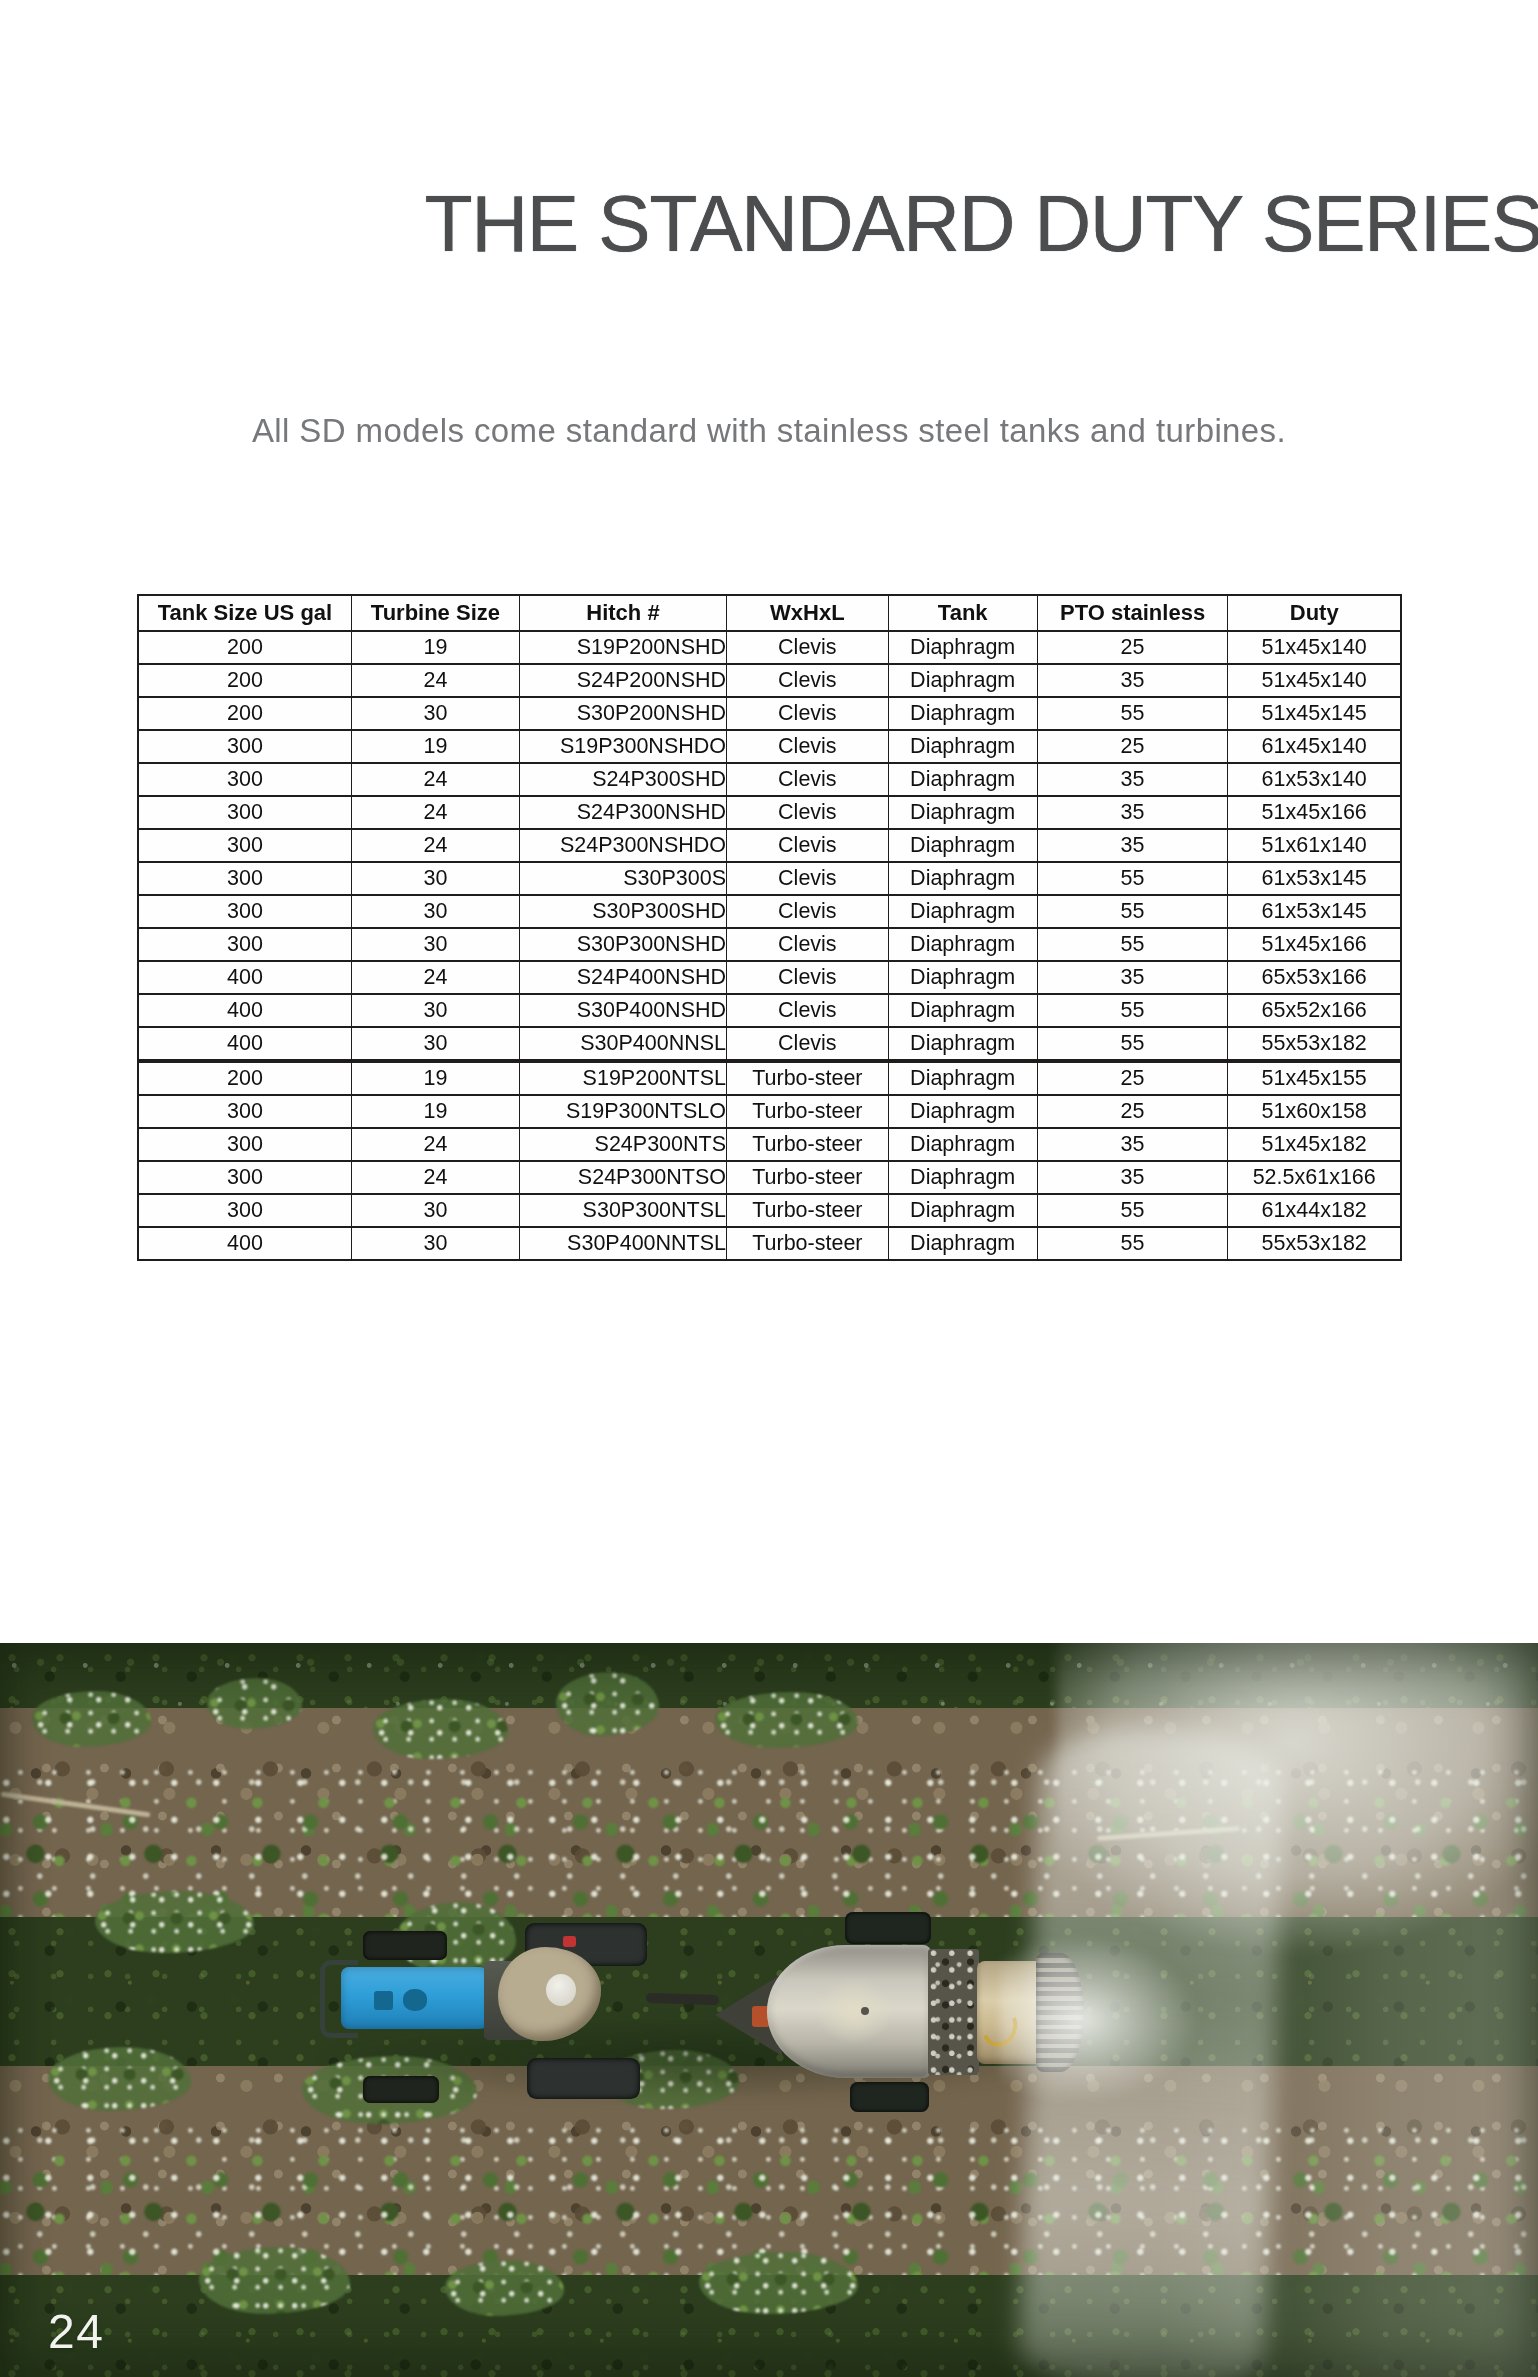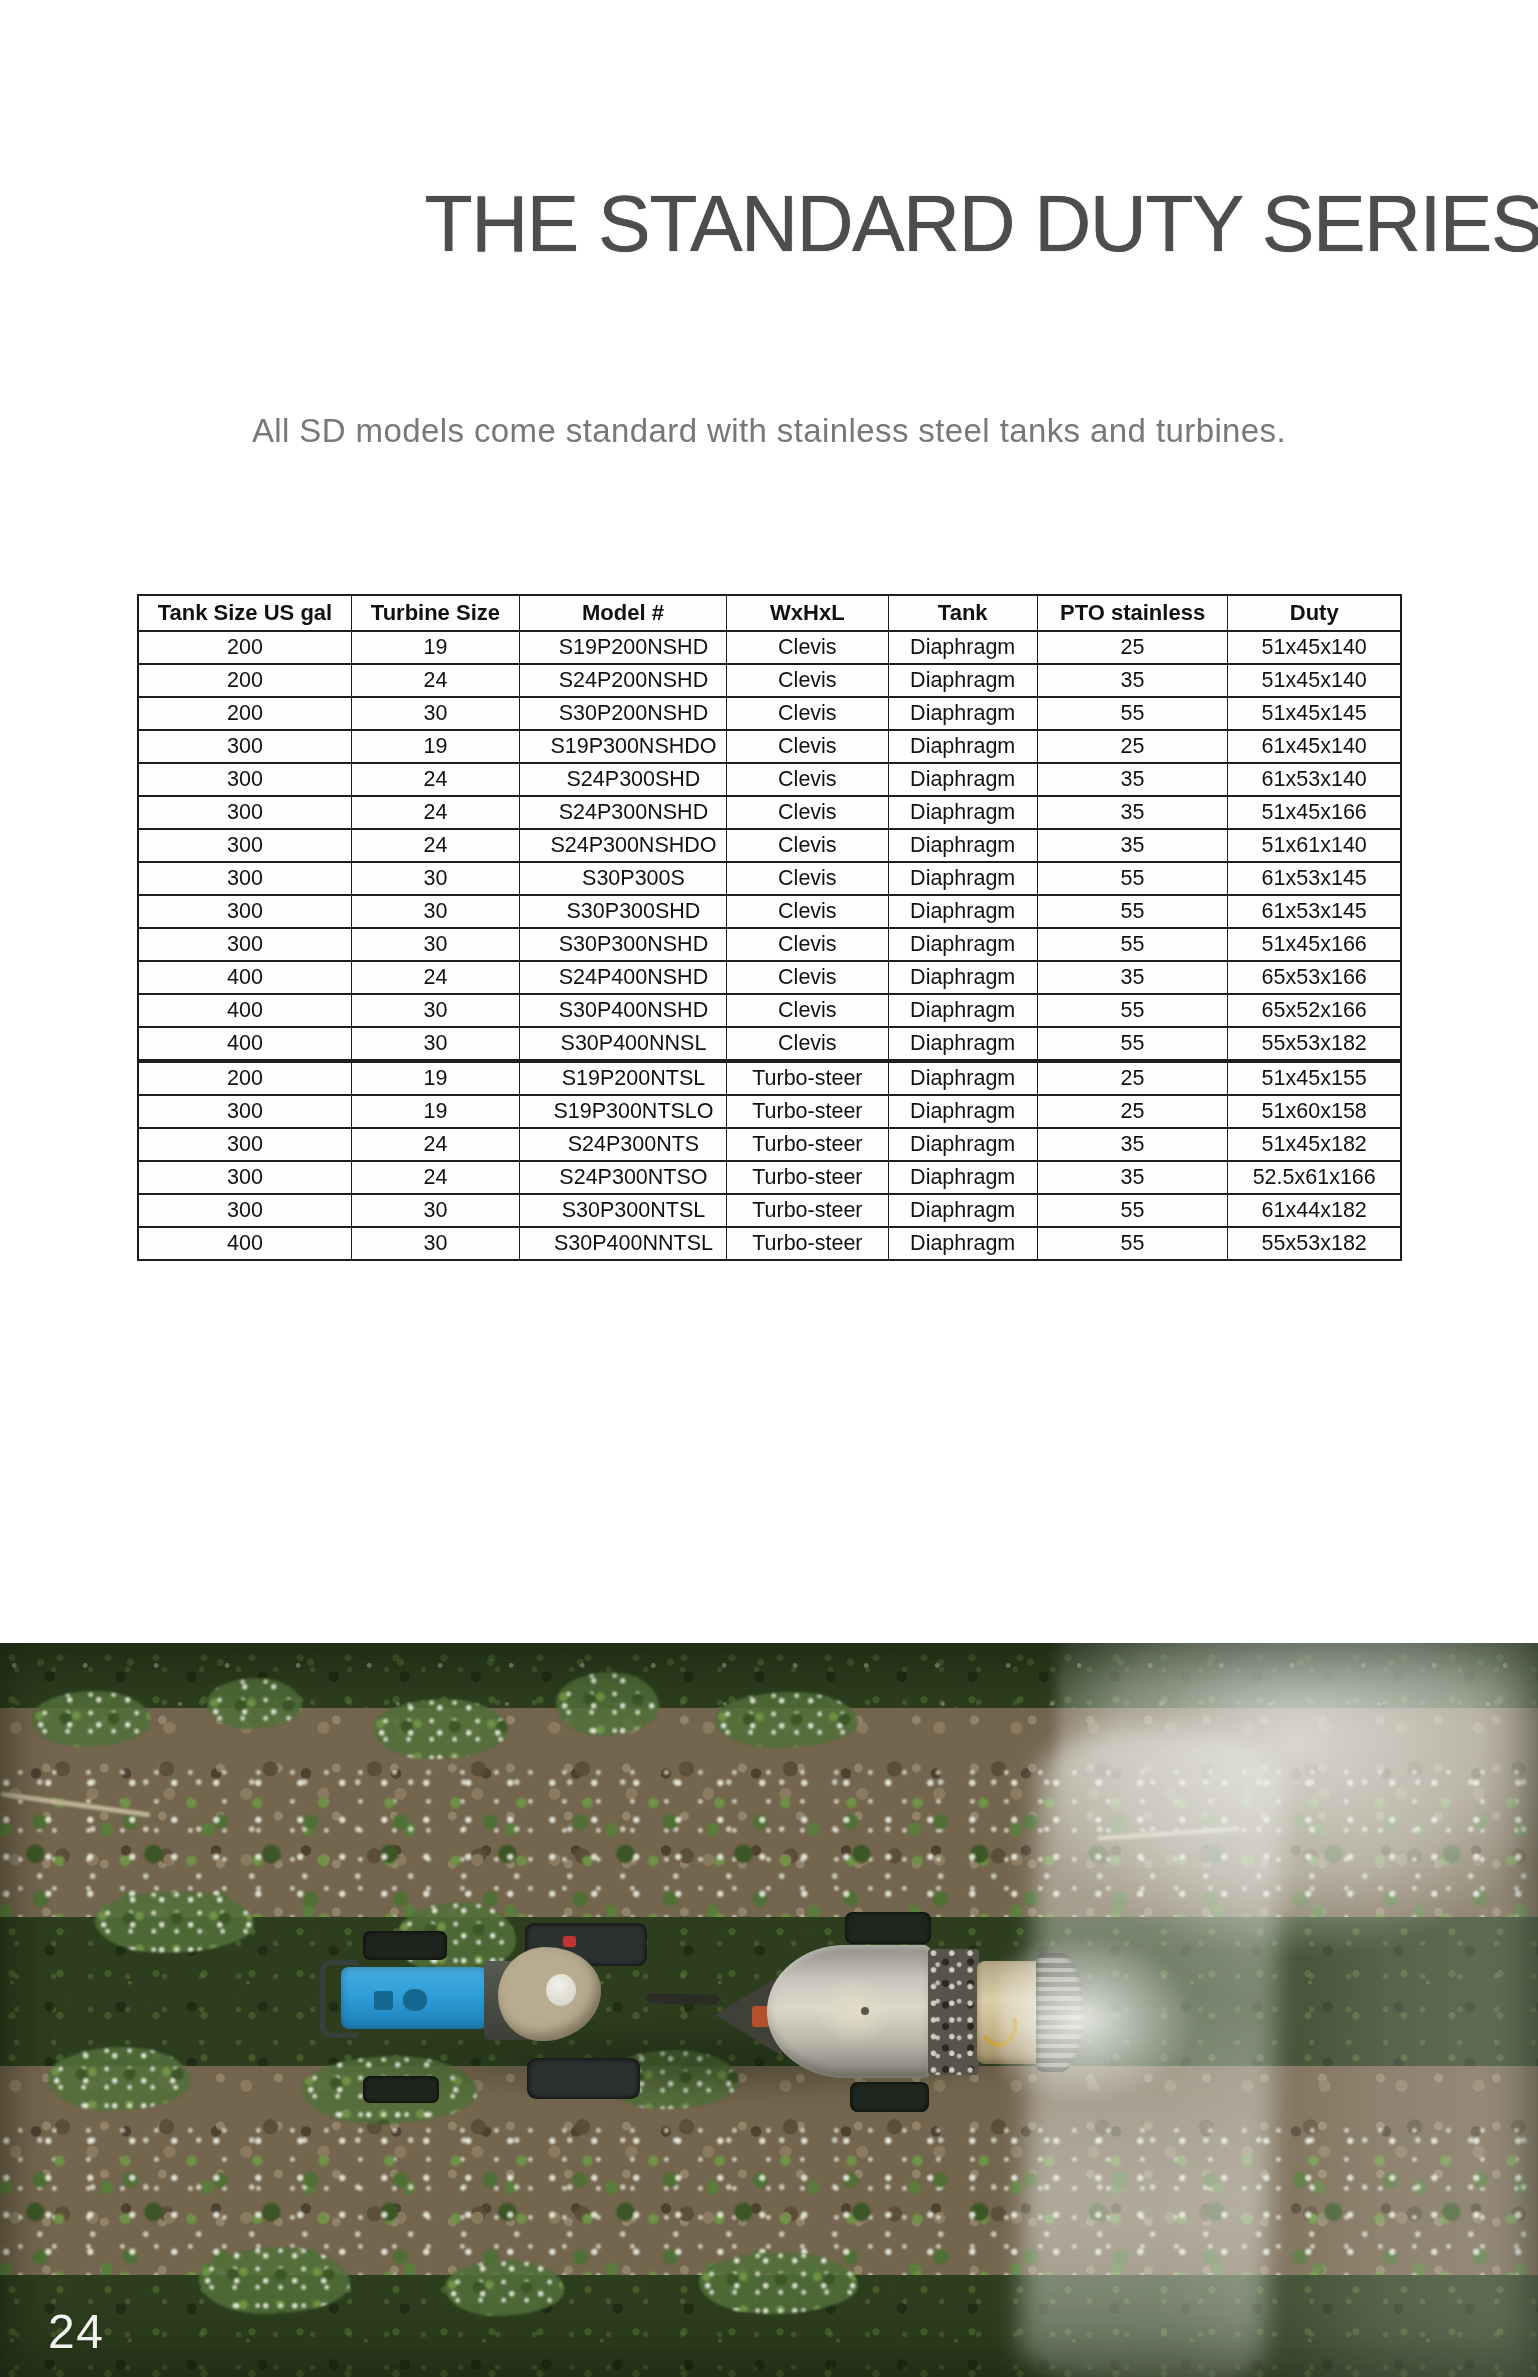--- a/index.html
+++ b/index.html
@@ -45,21 +45,21 @@
   table.spec th, table.spec td{
     border-left:1.6px solid var(--table-border);
     border-right:1.6px solid var(--table-border);
     border-top:2.4px solid var(--table-border);
     border-bottom:2.4px solid var(--table-border);
     text-align:center;vertical-align:middle;
     font-size:21.5px;height:33px;line-height:1;
     overflow:hidden;white-space:nowrap;
   }
   table.spec th{font-weight:bold;height:36px;font-size:22px;}
-  table.spec td.model{text-align:center;padding-left:21px;}
+  table.spec td.model{text-align:right;padding-left:21px;}
   .section-label{
     width:100%;text-align:center;
     font-size:22px;font-weight:bold;
     padding:4px 0 4.8px 0;color:#111111;
   }
   
   .photo{
     position:absolute;left:0;top:1643px;width:1538px;height:734px;
     overflow:hidden;background:var(--grass-green);
   }
@@ -271,21 +271,21 @@
           <col style="width:16.4%">
         <col style="width:12.8%">
           <col style="width:11.8%">
           <col style="width:15.1%">
           <col style="width:13.7%">
       </colgroup>
       <thead>
         <tr>
             <th>Tank Size US gal</th>
             <th>Turbine Size</th>
-            <th>Model #</th>
+            <th>Hitch #</th>
             <th>WxHxL</th>
             <th>Tank</th>
             <th>PTO stainless</th>
             <th>Duty</th>
           </tr>
       </thead>
       <tbody>
           <tr>
             <td>200</td>
             <td>19</td>

